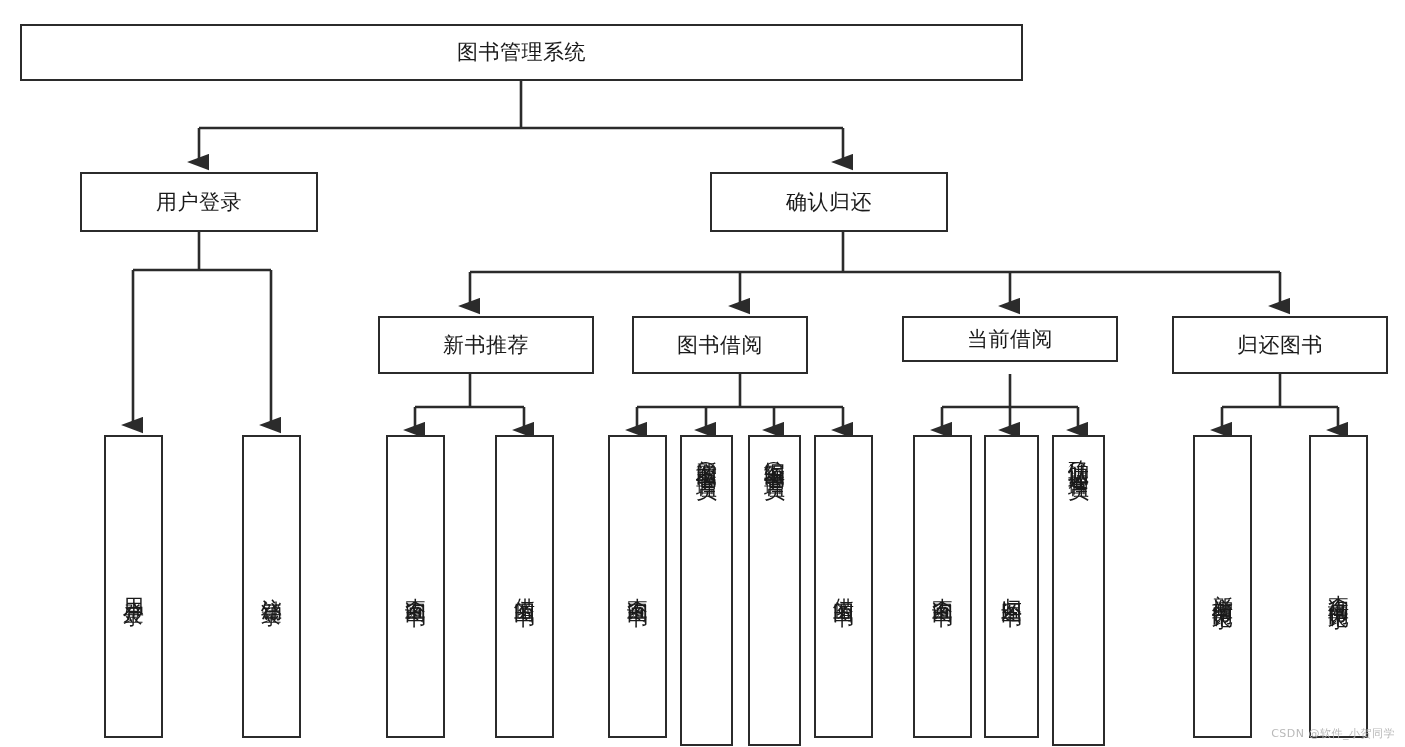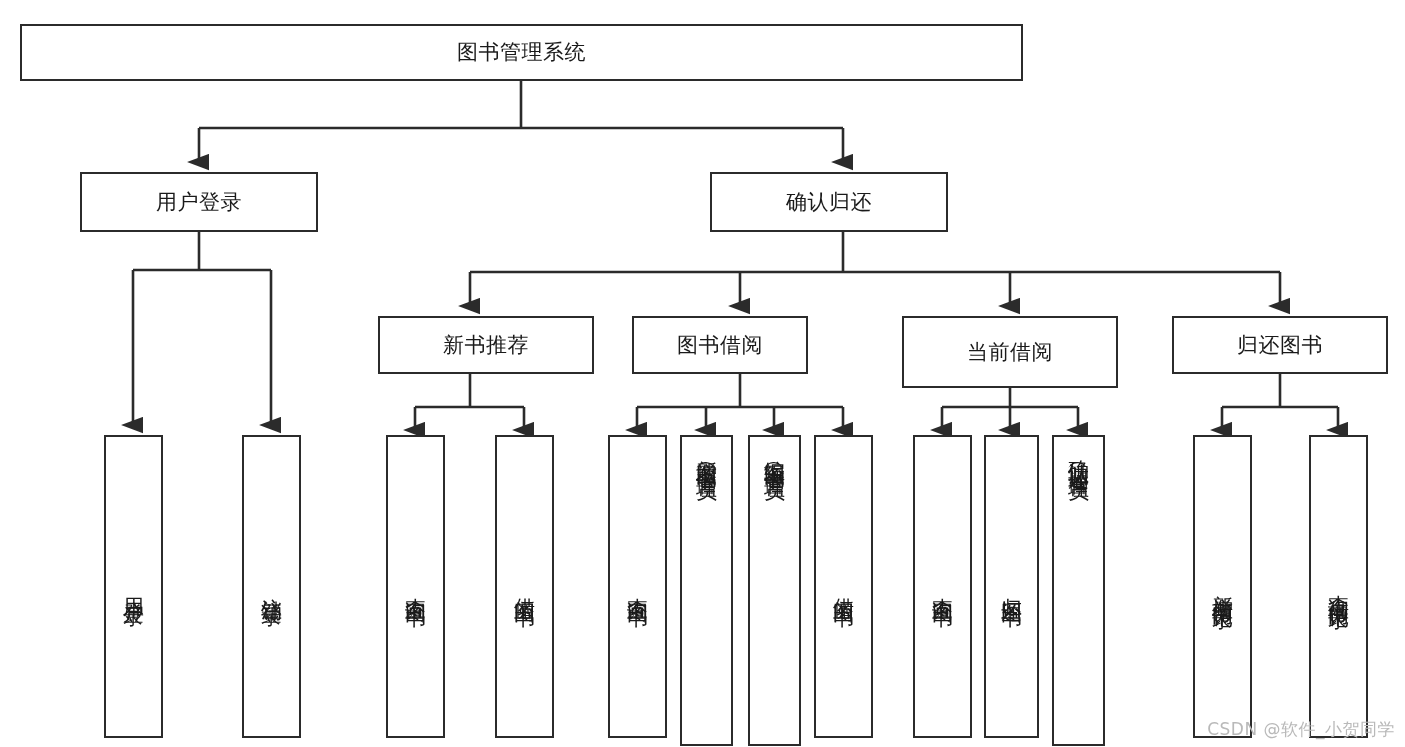--- a/index.html
+++ b/index.html
@@ -57,21 +57,21 @@
     line-height: 1.05;
   }
   .node.leaf.center-v {
     align-items: center;
     padding-top: 0;
   }
   .watermark {
     position: absolute;
     right: 10px;
     bottom: 6px;
-    font-size: 17px;
+    font-size: 11px;
     color: #b9b9b9;
     z-index: 5;
     white-space: nowrap;
     letter-spacing: 0.5px;
   }
 </style>
 </head>
 <body>
 
 <div id="diagram-canvas">
@@ -136,21 +136,21 @@
   <div class="node" style="left:710px; top:172px; width:238px; height:60px;">
     <span class="node-label">确认归还</span>
   </div>
 
   <div class="node" style="left:362px; top:316px; width:216px; height:58px;margin-left:16px;">
     <span class="node-label">新书推荐</span>
   </div>
   <div class="node" style="left:632px; top:316px; width:176px; height:58px;">
     <span class="node-label">图书借阅</span>
   </div>
-  <div class="node" style="left:902px; top:316px; width:216px; height:72px;">
+  <div class="node" style="left:902px; top:316px; width:216px; height:46px;">
     <span class="node-label">当前借阅</span>
   </div>
   <div class="node" style="left:1172px; top:316px; width:216px; height:58px;">
     <span class="node-label">归还图书</span>
   </div>
 
   <div class="node leaf center-v" style="left:104px; top:435px; width:59px; height:303px;">
     <span class="node-label">用户登录</span>
   </div>
   <div class="node leaf center-v" style="left:242px; top:435px; width:59px; height:303px;">

